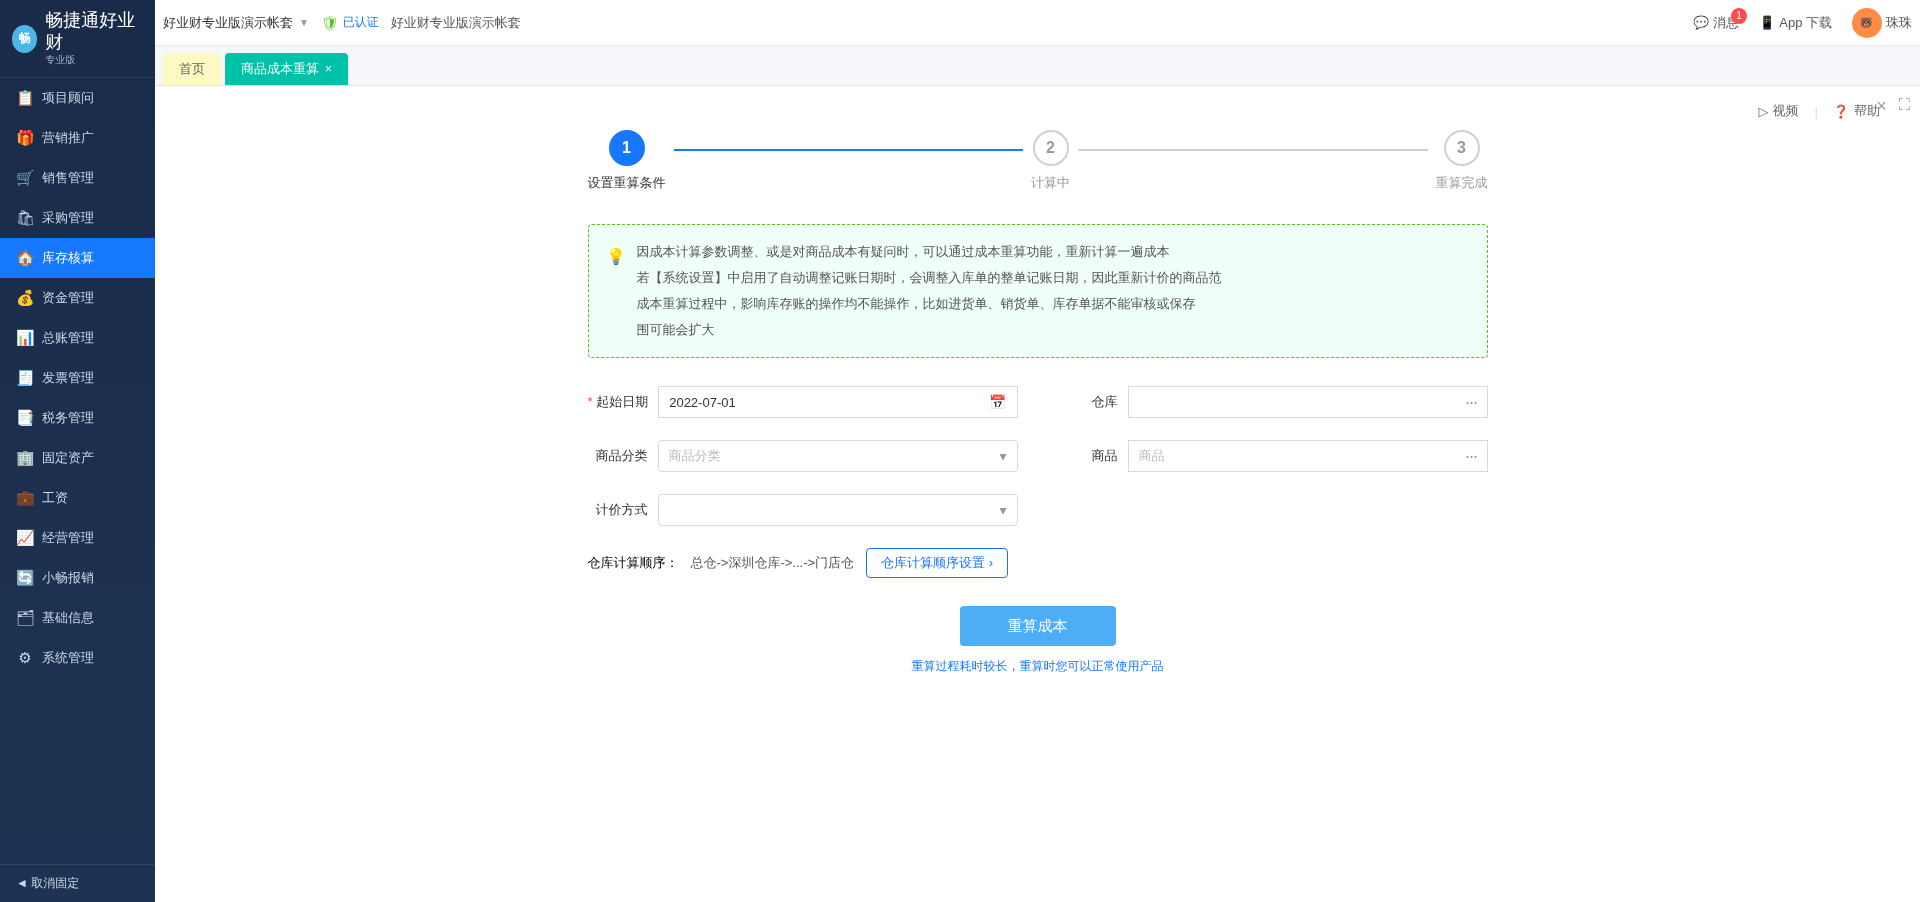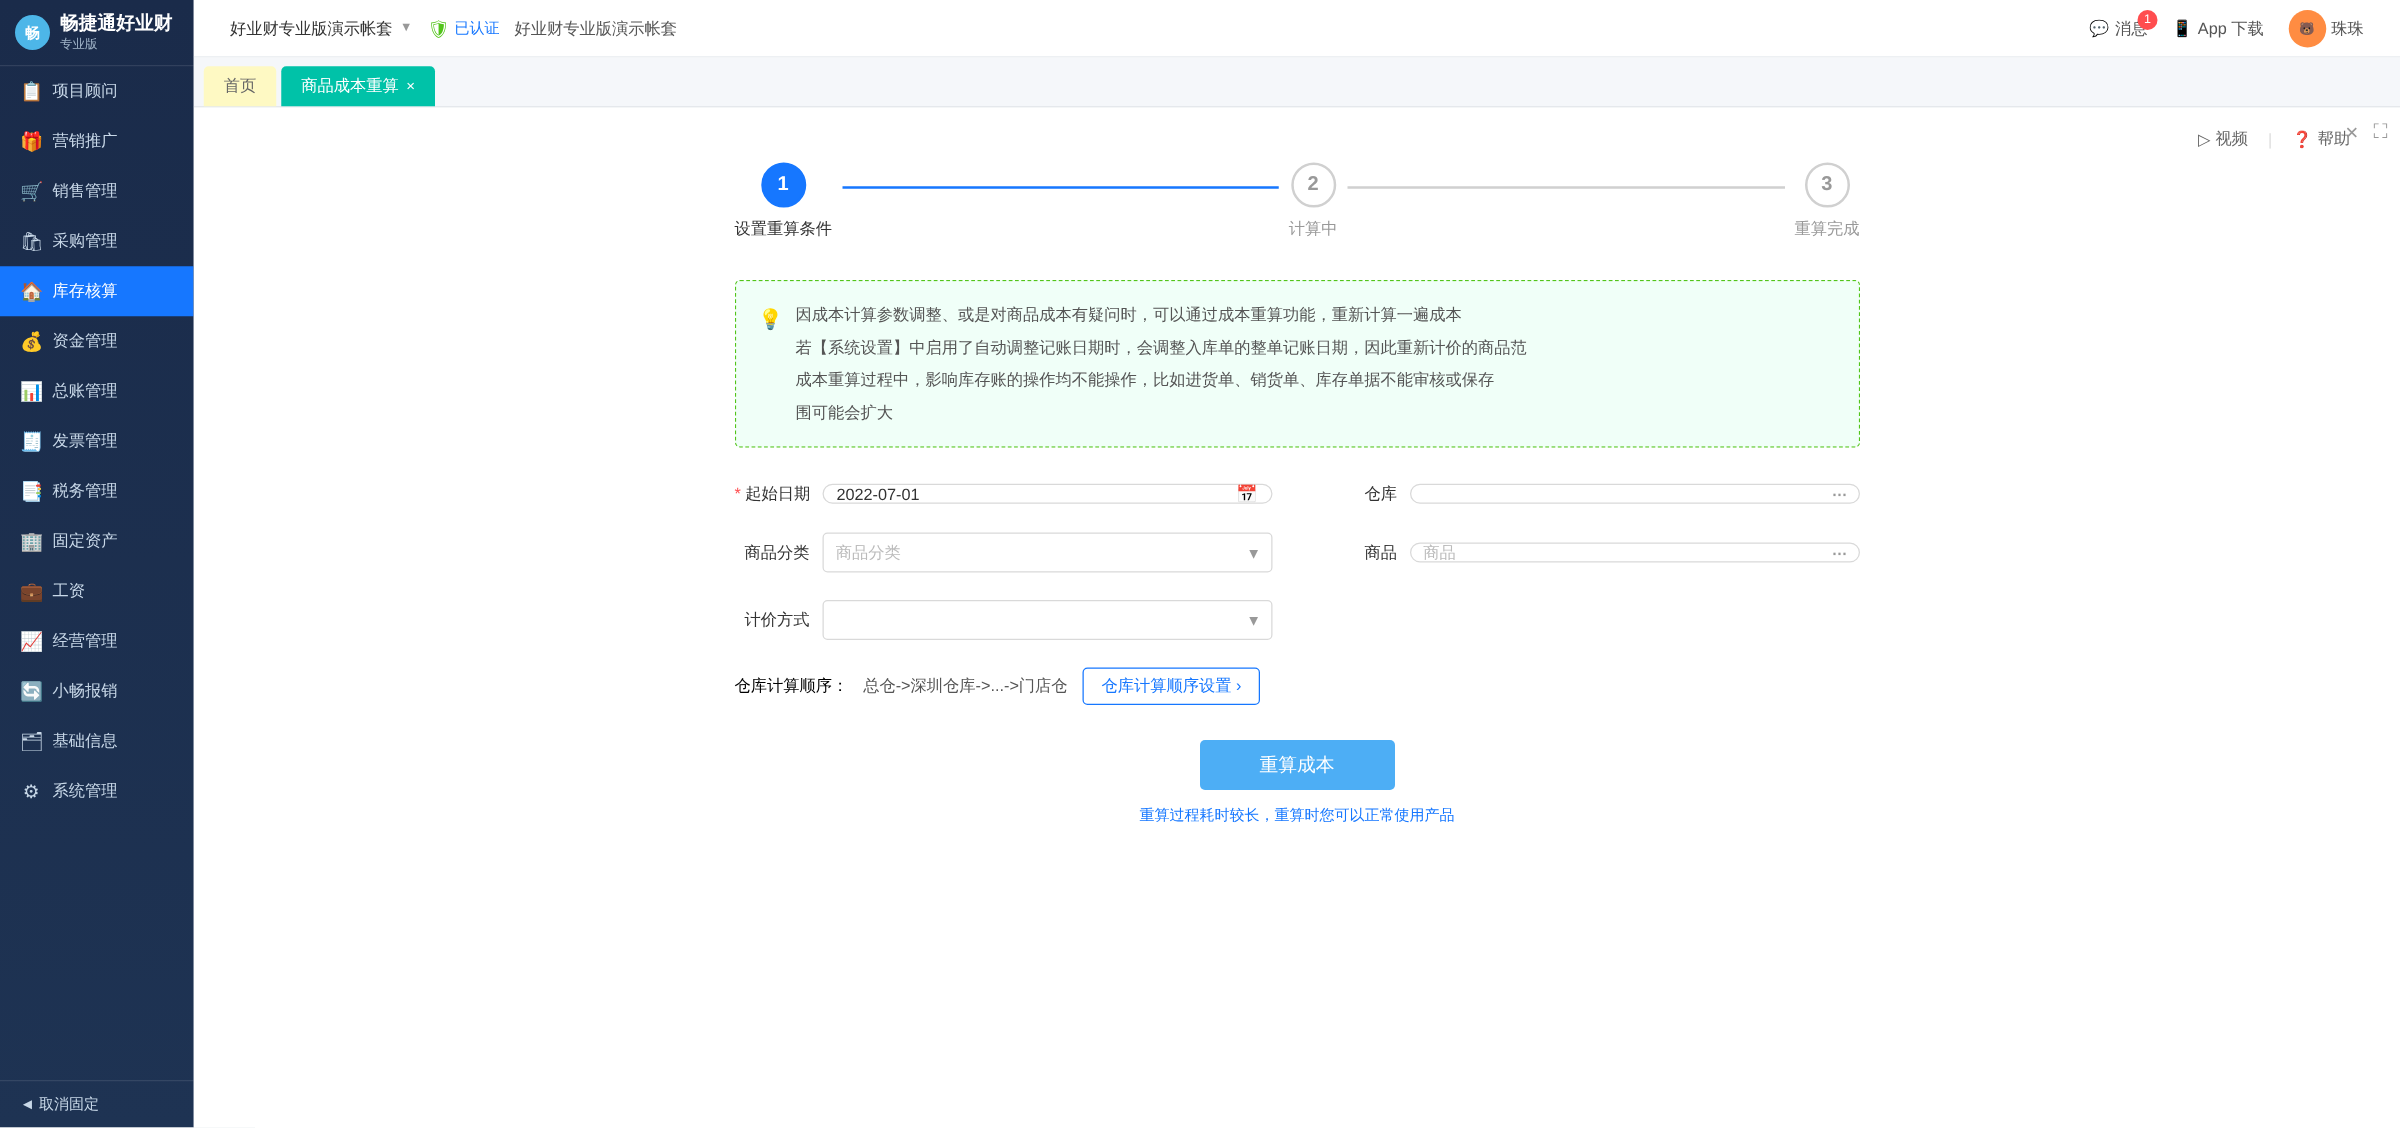--- a/index.html
+++ b/index.html
@@ -22,21 +22,21 @@
       gap: 8px;
       border-bottom: 1px solid rgba(255,255,255,0.1);
     }
     .sidebar-logo-icon {
       width: 28px; height: 28px;
       background: #4db6e8;
       border-radius: 50%;
       display: flex; align-items: center; justify-content: center;
       color: white; font-size: 12px; font-weight: bold;
     }
-    .sidebar-logo-text { color: white; font-size: 15px; font-weight: bold; line-height: 1.2; }
+    .sidebar-logo-text { color: white; font-size: 18px; font-weight: normal; line-height: 1.2; }
     .sidebar-logo-sub { color: #a0b4c8; font-size: 10px; }
     .sidebar-scroll { flex: 1; overflow-y: auto; overflow-x: hidden; }
     .sidebar-scroll::-webkit-scrollbar { width: 4px; }
     .sidebar-scroll::-webkit-scrollbar-thumb { background: rgba(255,255,255,0.2); border-radius: 2px; }
     .sidebar-item {
       display: flex; align-items: center; gap: 8px;
       padding: 11px 16px;
       color: #c8d8e8;
       cursor: pointer;
       font-size: 13px;
@@ -60,21 +60,21 @@
       background: #f0f2f5;
       overflow: hidden;
     }
 
     
     .topbar {
       height: 46px;
       background: white;
       display: flex;
       align-items: center;
-      padding: 0 29px;
+      padding: 0 8px;
       border-bottom: 1px solid #e8ecf0;
       gap: 12px;
     }
     .topbar-account {
       display: flex; align-items: center; gap: 6px;
       color: #333; font-size: 13px;
     }
     .topbar-account-arrow { color: #999; font-size: 10px; }
     .topbar-verified {
       display: flex; align-items: center; gap: 4px;
@@ -236,23 +236,23 @@
       white-space: nowrap;
       min-width: 60px;
       text-align: right;
     }
     .form-label.required::before {
       content: '* ';
       color: #ff4d4f;
     }
     .form-input {
       flex: 1;
-      height: 16px;
+      height: 32px;
       border: 1px solid #d9d9d9;
-      border-radius: 12px;
+      border-radius: 0;
       padding: 0 10px;
       font-size: 13px;
       color: #333;
       display: flex; align-items: center; justify-content: space-between;
       background: white;
       cursor: pointer;
     }
     .form-input-placeholder { color: #bbb; }
     .form-input-icon { color: #999; font-size: 14px; }
     .form-select {

